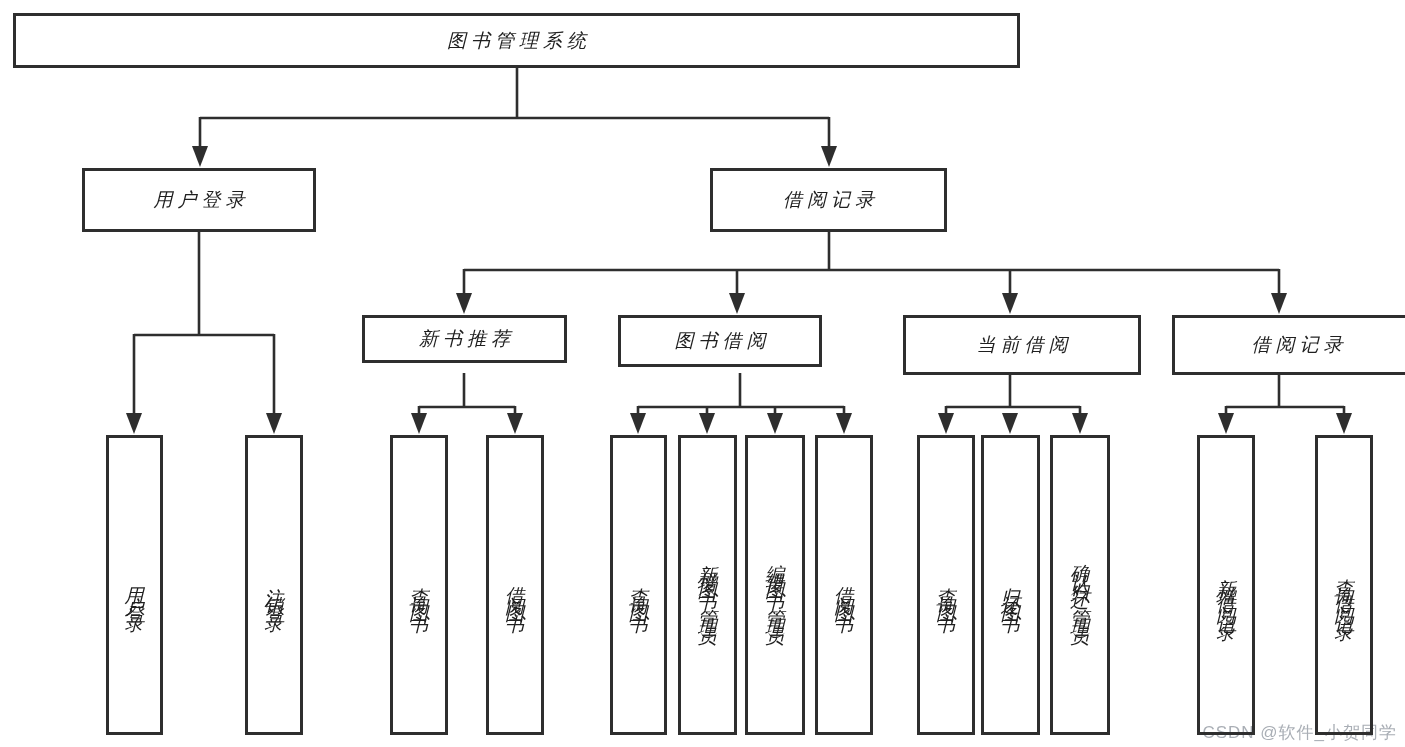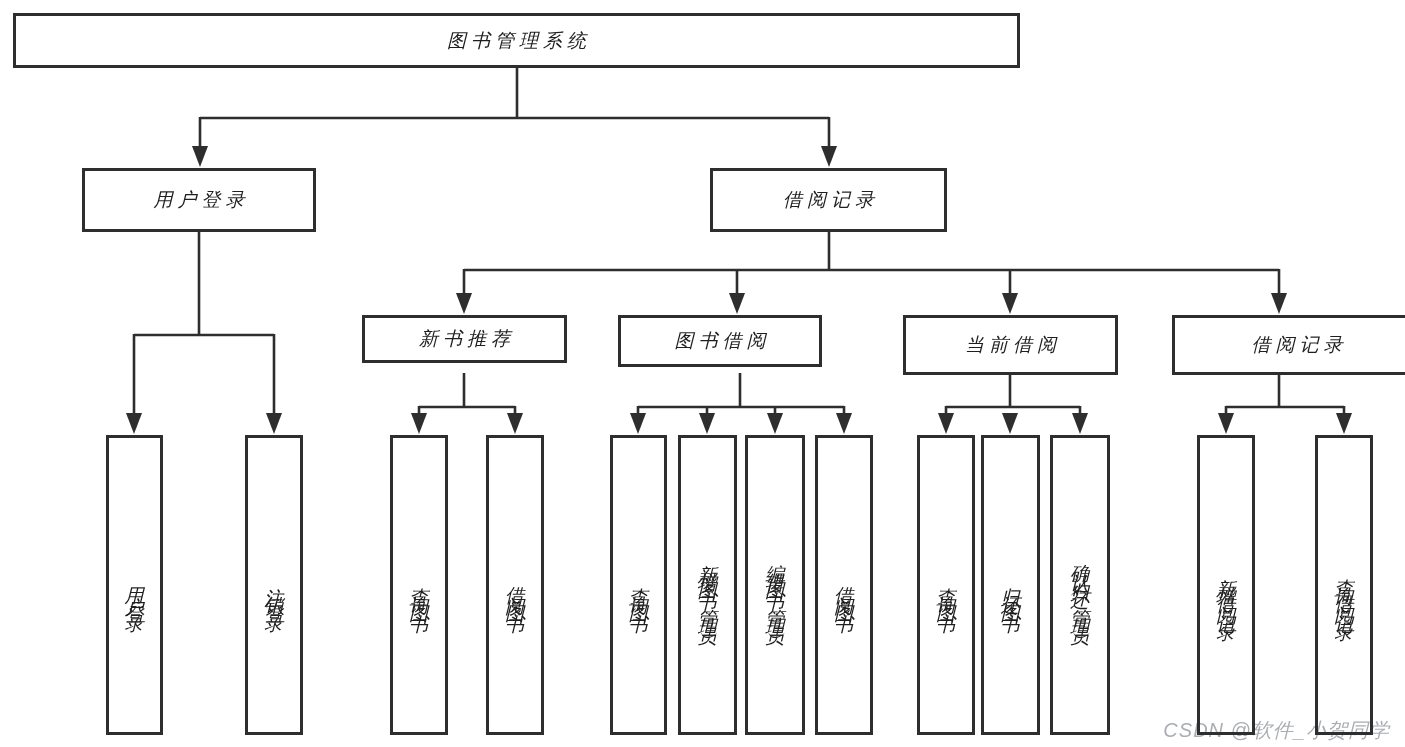--- a/index.html
+++ b/index.html
@@ -45,28 +45,27 @@
   .vbox {
     writing-mode: vertical-rl;
     text-orientation: mixed;
     font-size: 19px;
     letter-spacing: 9px;
     line-height: 1;
     padding-top: 9px; 
   }
   .watermark {
     position: absolute;
-    right: 15px;
+    right: 8px;
     bottom: 3px;
-    font-size: 20px;
+    font-size: 17px;
     color: #a9aeb5;
     letter-spacing: 1px;
     z-index: 1;
     white-space: nowrap;
-    font-style: italic;
   }
 </style>
 </head>
 <body>
 
 <div id="canvas">
 
   <svg id="connector-svg" viewBox="0 0 1405 747" xmlns="http://www.w3.org/2000/svg">
     <path d="M517 68 V119
          M200 118 H829
@@ -125,21 +124,21 @@
 
   <div class="watermark">CSDN @软件_小贺同学</div>
 
   <div class="box hbox" style="left:13px;top:13px;width:1007px;height:55px">图书管理系统</div>
 
   <div class="box hbox" style="left:82px;top:168px;width:234px;height:64px">用户登录</div>
   <div class="box hbox" style="left:710px;top:168px;width:237px;height:64px">借阅记录</div>
 
   <div class="box hbox" style="left:362px;top:315px;width:205px;height:48px">新书推荐</div>
   <div class="box hbox" style="left:618px;top:315px;width:204px;height:52px">图书借阅</div>
-  <div class="box hbox" style="left:903px;top:315px;width:215px;height:60px">当前借阅</div>
+  <div class="box hbox" style="left:903px;top:315px;width:238px;height:60px">当前借阅</div>
   <div class="box hbox" style="left:1172px;top:315px;width:250px;height:60px">借阅记录</div>
 
   <div class="box vbox" style="left:106px;top:435px;width:57px;height:300px">用户登录</div>
   <div class="box vbox" style="left:245px;top:435px;width:58px;height:300px">注销登录</div>
 
   <div class="box vbox" style="left:390px;top:435px;width:58px;height:300px">查询图书</div>
   <div class="box vbox" style="left:486px;top:435px;width:58px;height:300px">借阅图书</div>
 
   <div class="box vbox" style="left:610px;top:435px;width:57px;height:300px">查询图书</div>
   <div class="box vbox" style="left:678px;top:435px;width:59px;height:300px">新增图书（管理员）</div>

